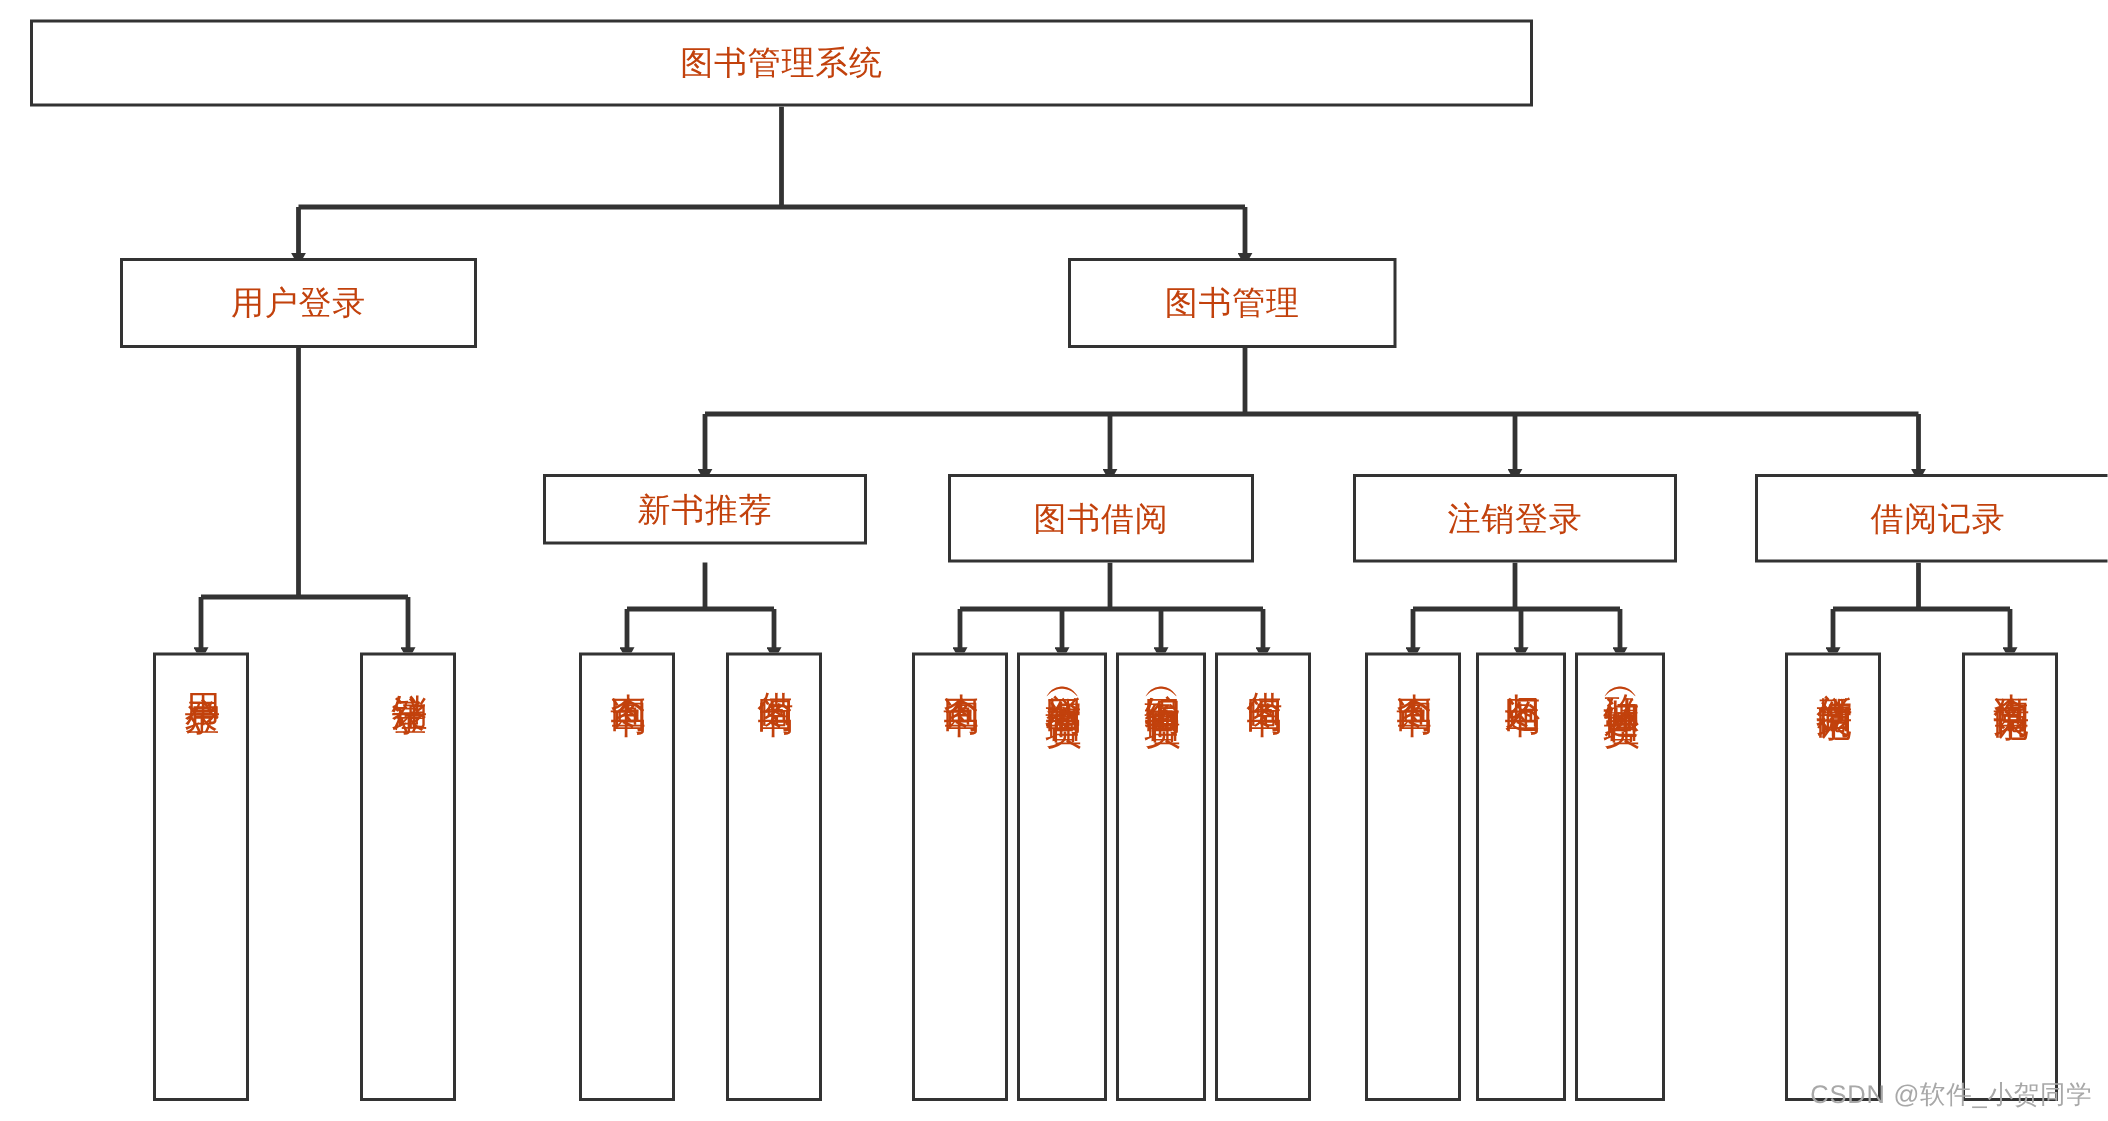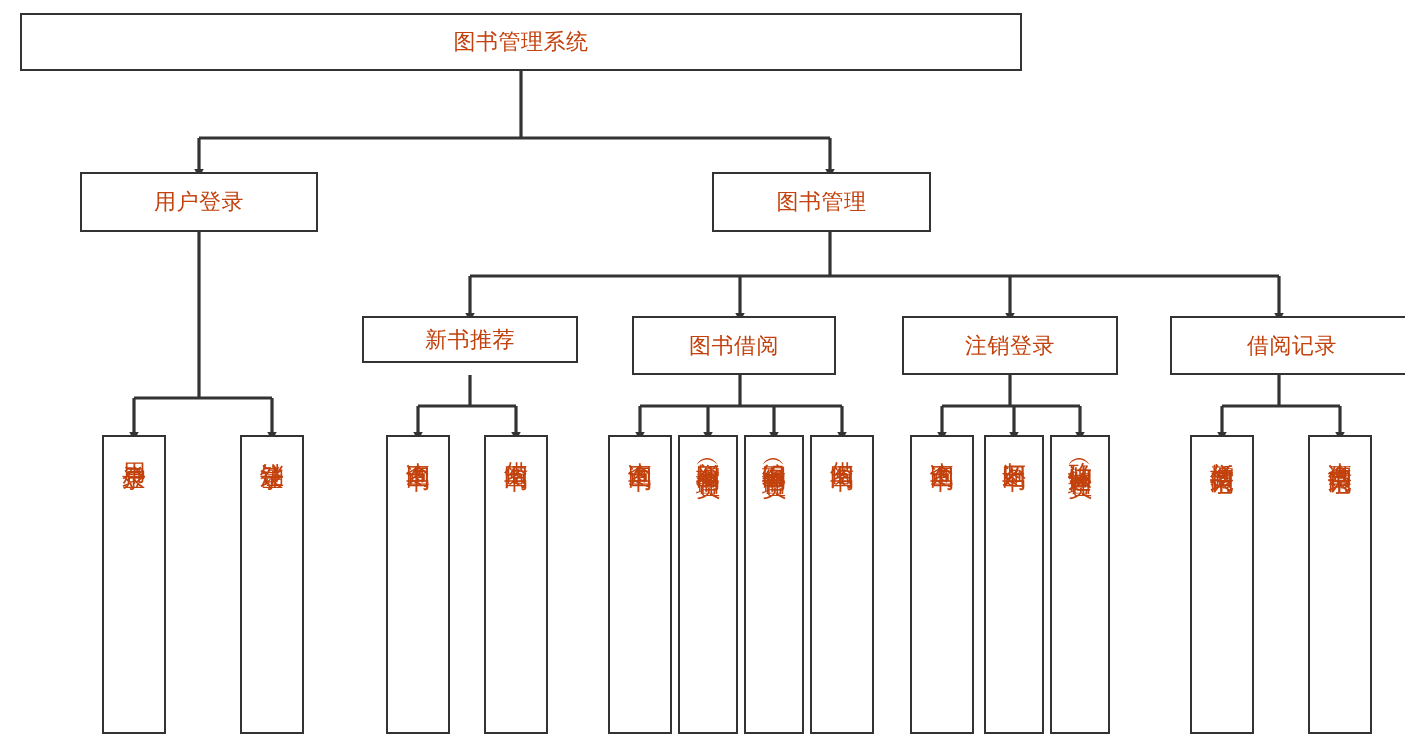--- a/index.html
+++ b/index.html
@@ -178,13 +178,14 @@
       <span class="node-label">确认归还（管理员）</span>
     </div>
     <div class="node-box v-node" style="left:1190px; top:435px; width:64px; height:299px;">
       <span class="node-label">新增借阅记录</span>
     </div>
     <div class="node-box v-node" style="left:1308px; top:435px; width:64px; height:299px;">
       <span class="node-label">查询借阅记录</span>
     </div>
   </div>
 
+  <div class="watermark">CSDN @软件_小贺同学</div>
 </div>
 
 </body></html>

